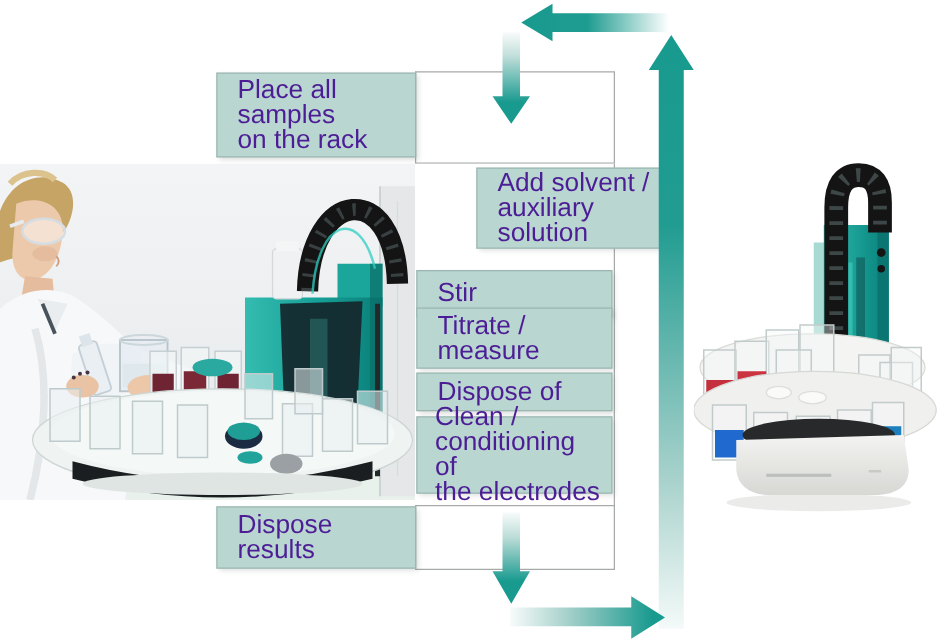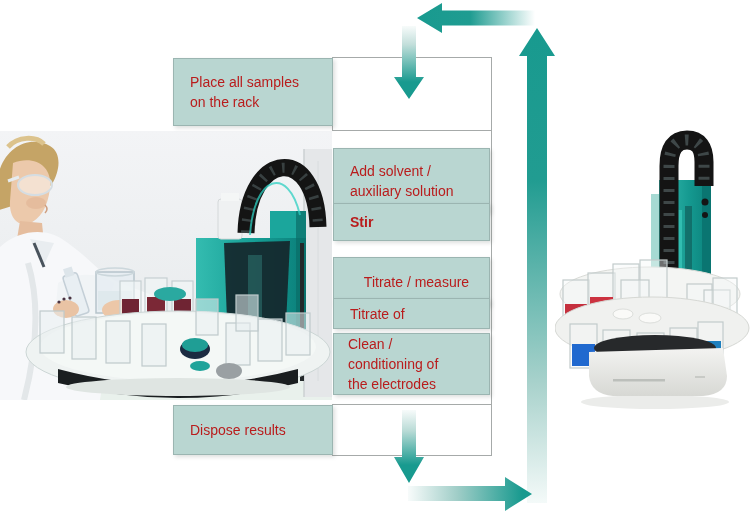--- a/index.html
+++ b/index.html
@@ -11,32 +11,32 @@
     position:absolute;background:#ffffff;border:1px solid #a6aaa9;
     box-sizing:border-box;z-index:1;
   }
   .mid-strip{
     position:absolute;left:332px;top:131px;width:160px;height:273px;
     background:#ffffff;border-right:1px solid #a6aaa9;box-sizing:border-box;z-index:1;
   }
   .box-teal{
     position:absolute;background:#b9d6d1;border:1px solid rgba(120,142,137,.45);
     box-sizing:border-box;display:flex;align-items:center;
-    padding:0 6px 0 16px;color:#b91c1c;font-size:14px;line-height:20px;
+    padding:0 6px 0 16px;color:#4c1d95;font-size:21px;line-height:20px;
     z-index:3;box-shadow:2px 2px 4px rgba(98,110,107,.22);
   }
   .box-teal .lbl{white-space:pre-line;}
   #box-start{left:173px;top:58px;width:160px;height:68px;}
   #box-end{left:173px;top:405px;width:160px;height:50px;}
   #wbox-top{left:332px;top:57px;width:160px;height:74px;}
   #wbox-bottom{left:332px;top:404px;width:160px;height:52px;}
   .step{left:333px;width:157px;}
-  #step-0{top:148px;height:65px;}
-  #step-1{top:203px;height:38px;font-weight:bold;}
-  #step-2{top:257px;height:49px;justify-content:center;}
+  #step-0{top:134px;height:65px;margin-left:48px;}
+  #step-1{top:216px;height:38px;}
+  #step-2{top:246px;height:49px;justify-content:center;}
   #step-3{top:298px;height:31px;}
   #step-4{top:333px;height:62px;line-height:20px;padding-left:14px;}
   .photo{position:absolute;z-index:2;}
   #photo-left{left:0;top:131px;width:332px;height:269px;}
   #photo-right{left:555px;top:128px;width:195px;height:287px;}
   #arrow-layer{position:absolute;left:0;top:0;width:750px;height:514px;z-index:5;pointer-events:none;}
 </style>
 </head>
 <body>
 
@@ -216,21 +216,21 @@
     <span class="lbl">Add solvent /
 auxiliary solution</span>
   </div>
   <div class="box-teal step" id="step-1">
     <span class="lbl">Stir</span>
   </div>
   <div class="box-teal step" id="step-2">
     <span class="lbl">Titrate / measure</span>
   </div>
   <div class="box-teal step" id="step-3">
-    <span class="lbl">Titrate of</span>
+    <span class="lbl">Dispose of</span>
   </div>
   <div class="box-teal step" id="step-4">
     <span class="lbl">Clean /
 conditioning of
 the electrodes</span>
   </div>
   <div class="box-teal" id="box-end">
     <span class="lbl">Dispose results</span>
   </div>
 

